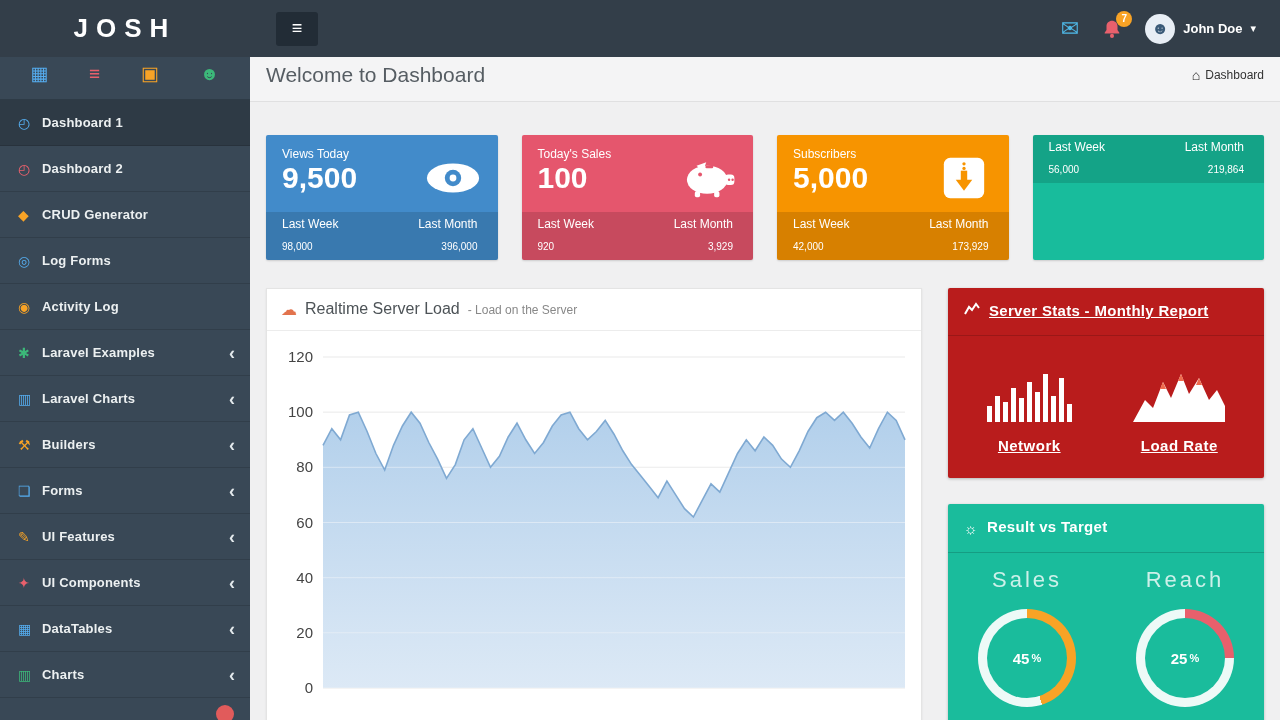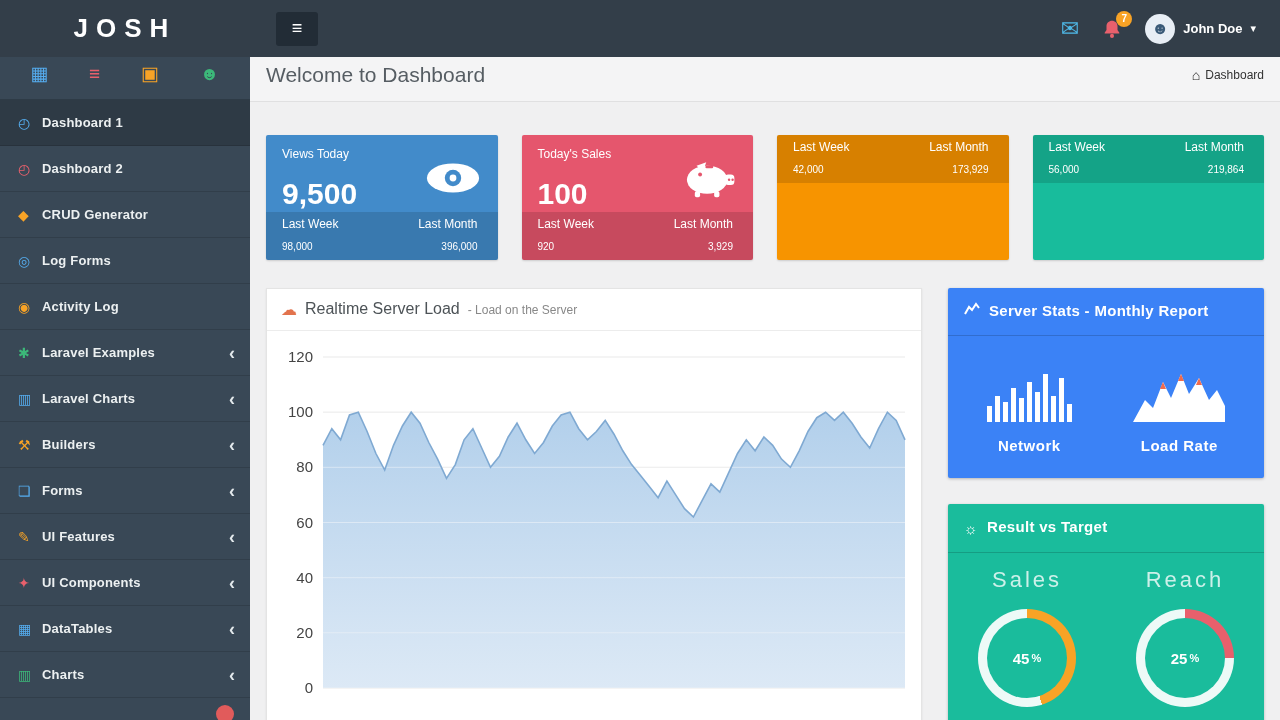--- a/index.html
+++ b/index.html
@@ -38,21 +38,21 @@
   .breadcrumb { margin-left:auto; display:flex; align-items:center; gap:5px; font-size:12px; color:#333; cursor:pointer; }
   .home-glyph { font-size:14px; font-weight:bold; color:#222; }
 
   .content { padding:33px 16px 0 16px; }
 
   
   .cards { display:grid; grid-template-columns:repeat(4,1fr); gap:24px; margin-bottom:28px; }
   .stat-card { height:125px; color:#fff; display:flex; flex-direction:column; border-radius:2px; box-shadow:0 1px 2px rgba(0,0,0,0.15); overflow:hidden; }
   .card-top { flex:1; padding:12px 16px 0 16px; position:relative; }
   .card-title { font-size:12px; }
-  .card-value { font-size:30px; font-weight:bold; margin-top:16px; }
+  .card-value { font-size:30px; font-weight:bold; margin-top:0; }
   .card-icon { position:absolute; right:14px; top:20px; width:62px; height:46px; display:flex; align-items:center; justify-content:center; }
   .card-footer { background:rgba(0,0,0,0.13); display:flex; justify-content:space-between; padding:5px 20px 8px 16px; }
   .cf-right { text-align:right; }
   .cf-label { font-size:12px; }
   .cf-value { font-size:10px; margin-top:10px; }
 
   
   .charts-row { display:flex; gap:26px; align-items:flex-start; }
 
   .chart-panel { width:656px; background:#fff; border:1px solid #e4e4e4; box-shadow:0 1px 2px rgba(0,0,0,0.08); }
@@ -255,20 +255,33 @@
             <div class="cf-value">920</div>
           </div>
           <div class="cf-right">
             <div class="cf-label">Last Month</div>
             <div class="cf-value">3,929</div>
           </div>
         </div>
       </div>
 
       <div class="stat-card" style="background: rgb(247, 148, 0); --cc: #f79400;">
+        <div class="card-top">
+          <div class="card-title">Subscribers</div>
+          <div class="card-value">5,000</div>
+          <div class="card-icon">
+            <svg width="44" height="44" viewBox="0 0 48 48">
+              <rect x="2" y="2" width="44" height="44" rx="7" fill="#fff"></rect>
+              <circle cx="24" cy="8.5" r="1.8" fill="var(--cc)"></circle>
+              <circle cx="24" cy="13.5" r="1.8" fill="var(--cc)"></circle>
+              <rect x="20.5" y="16" width="7" height="11" fill="var(--cc)"></rect>
+              <polygon points="15,26 33,26 24,38" fill="var(--cc)"></polygon>
+            </svg>
+          </div>
+        </div>
         <div class="card-footer">
           <div class="cf-left">
             <div class="cf-label">Last Week</div>
             <div class="cf-value">42,000</div>
           </div>
           <div class="cf-right">
             <div class="cf-label">Last Month</div>
             <div class="cf-value">173,929</div>
           </div>
         </div>
@@ -327,21 +340,21 @@
               <line x1="48" y1="124.3" x2="630" y2="124.3" stroke="rgba(255,255,255,0.45)" stroke-width="1"></line>
               <line x1="48" y1="69.2" x2="630" y2="69.2" stroke="rgba(255,255,255,0.45)" stroke-width="1"></line>
               <line x1="48" y1="14.0" x2="630" y2="14.0" stroke="rgba(255,255,255,0.45)" stroke-width="1"></line>
               <polyline points="48.0,102.3 56.8,85.7 65.6,96.8 74.5,71.9 83.3,69.2 92.1,88.5 100.9,110.5 109.7,127.1 118.5,102.3 127.4,83.0 136.2,69.2 145.0,80.2 153.8,99.5 162.6,116.1 171.5,135.4 180.3,121.6 189.1,96.8 197.9,85.7 206.7,105.0 215.5,124.3 224.4,113.3 233.2,94.0 242.0,80.2 250.8,96.8 259.6,110.5 268.5,99.5 277.3,83.0 286.1,71.9 294.9,69.2 303.7,85.7 312.5,96.8 321.4,88.5 330.2,77.4 339.0,91.2 347.8,107.8 356.6,121.6 365.5,132.6 374.3,143.6 383.1,154.7 391.9,138.1 400.7,151.9 409.5,165.7 418.4,174.0 427.2,157.4 436.0,140.9 444.8,149.2 453.6,129.8 462.5,110.5 471.3,96.8 480.1,107.8 488.9,94.0 497.7,102.3 506.5,116.1 515.4,124.3 524.2,107.8 533.0,88.5 541.8,74.7 550.6,69.2 559.5,77.4 568.3,69.2 577.1,80.2 585.9,94.0 594.7,105.0 603.5,85.7 612.4,69.2 621.2,77.4 630.0,96.8" fill="none" stroke="#7fa9d2" stroke-width="1.6"></polyline>
             </svg>
         </div>
       </section>
 
       <div class="right-col">
 
-        <section class="cpanel" style="background: #3b82f6;">
+        <section class="cpanel" style="background: #b91c1c; text-decoration: underline;">
           <div class="cpanel-head">
             <svg class="head-icon" width="16" height="13" viewBox="0 0 16 13">
               <polyline points="1,12 5,5 8,8 12,2 15,6" fill="none" stroke="#fff" stroke-width="2"></polyline>
             </svg>
             <span>Server Stats - Monthly Report</span>
           </div>
           <div class="ss-body">
             <div class="ss-item">
               <div class="bars">
                 <span></span>

